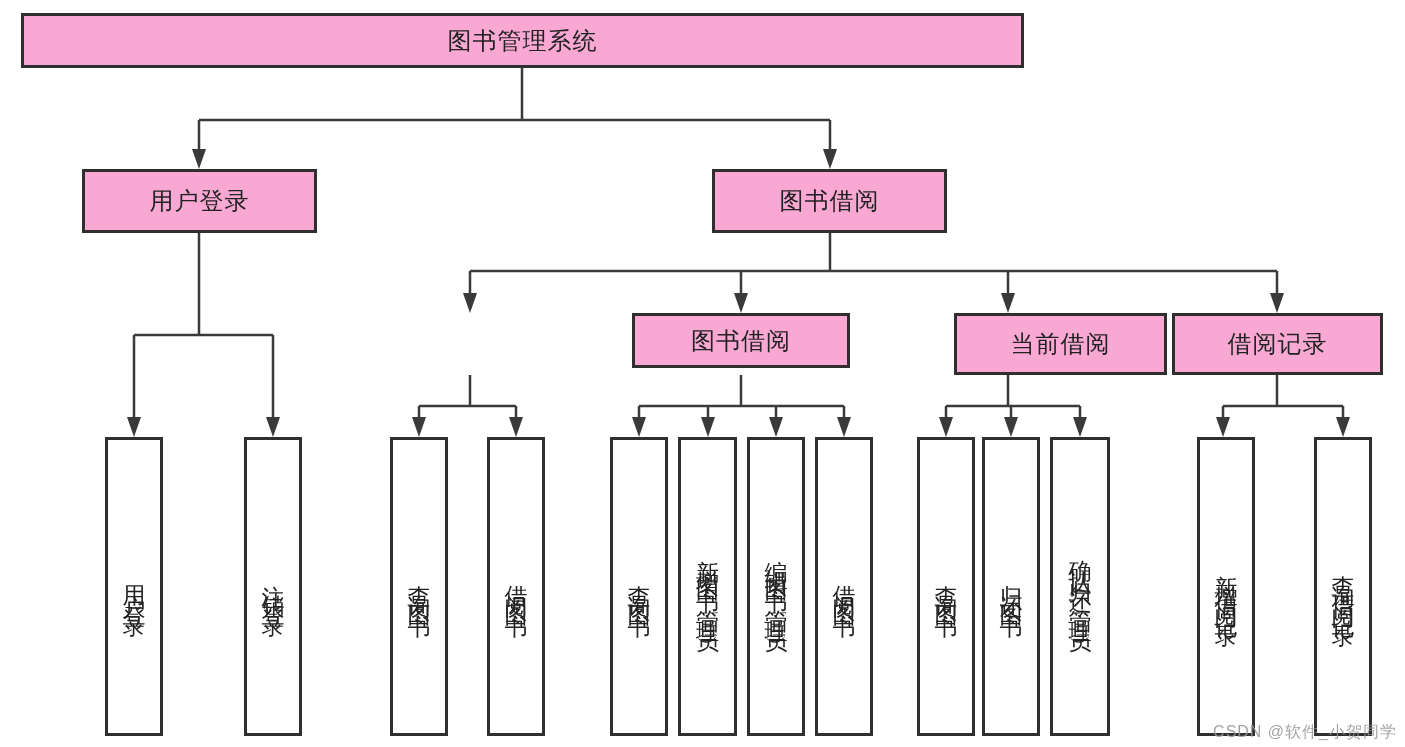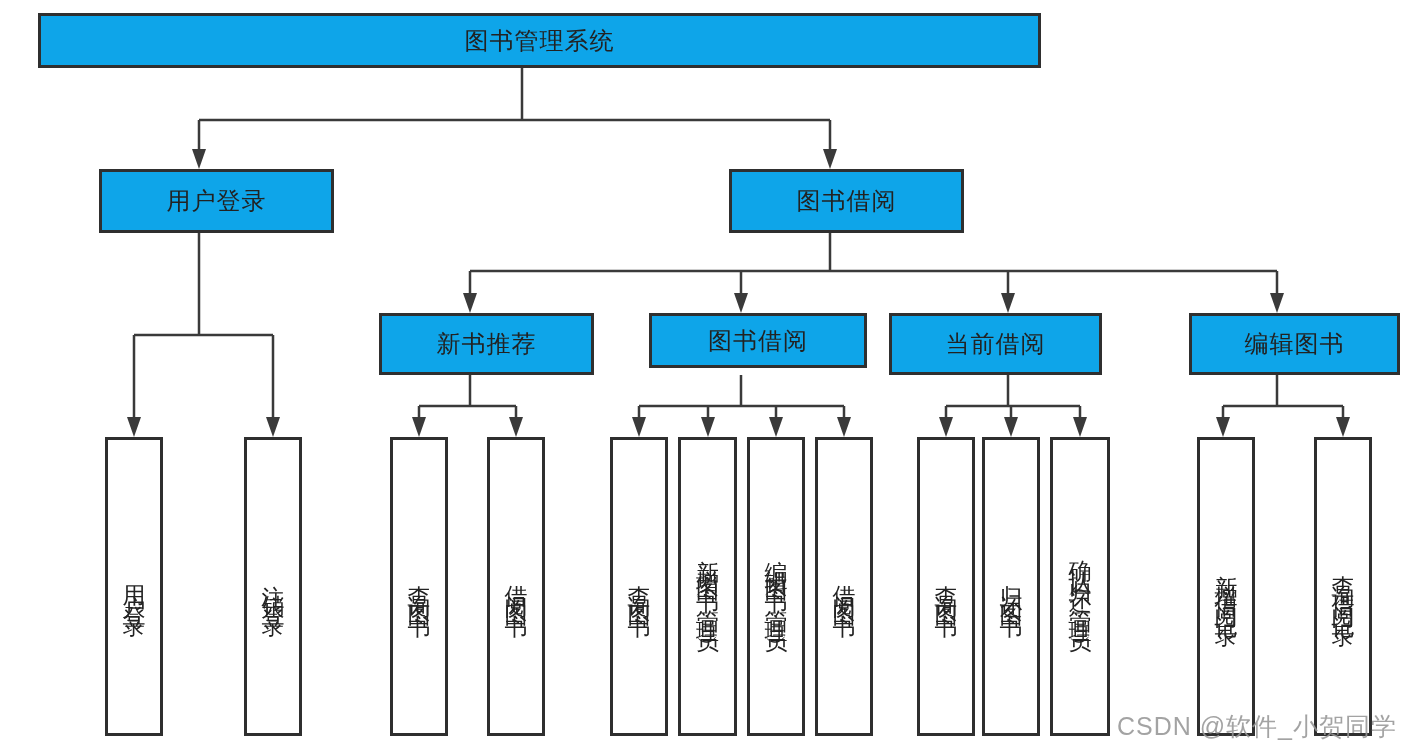--- a/index.html
+++ b/index.html
@@ -7,39 +7,39 @@
     width: 1405px; height: 747px;
     position: relative;
     background: #ffffff;
     font-family: "Liberation Sans", "DejaVu Sans", sans-serif;
     overflow: hidden;
   }
   .stage { position: absolute; left: 0; top: 0; width: 1405px; height: 747px; }
   svg.connectors { position: absolute; left: 0; top: 0; z-index: 1; }
   .hbox {
     position: absolute; box-sizing: border-box;
-    border: 3px solid #2f2f2f; background: #0ea5e9;
+    border: 3px solid #2f2f2f; background: #f9a8d4;
     display: flex; align-items: center; justify-content: center;
     font-size: 24px; letter-spacing: 1px; color: #222222;
-    z-index: 2; white-space: nowrap; margin-left: 17px;
+    z-index: 2; white-space: nowrap;
   }
   .leaf {
     position: absolute; top: 437px; height: 299px; box-sizing: border-box;
     border: 3px solid #2f2f2f; background: #ffffff;
     display: flex; align-items: center; justify-content: center;
     z-index: 2; overflow: hidden;
   }
   .vtext {
     writing-mode: vertical-rl; text-orientation: mixed;
     font-size: 23px; letter-spacing: 10px; line-height: 1;
     color: #222222; white-space: nowrap;
   }
   .watermark {
     position: absolute; right: 8px; bottom: 4px;
-    font-size: 25px; letter-spacing: 1px;
+    font-size: 16px; letter-spacing: 1px;
     color: rgba(150, 150, 150, 0.88);
     z-index: 3; white-space: nowrap;
   }
 </style>
 </head>
 <body>
 
 <div class="stage">
 
   <svg class="connectors" width="1405" height="747" viewBox="0 0 1405 747" aria-hidden="true">
@@ -80,24 +80,23 @@
       <polygon points="1216,417 1230,417 1223,437"></polygon>
       <polygon points="1336,417 1350,417 1343,437"></polygon>
     </g>
   </svg>
 
   <div class="hbox" style="left:21px; top:13px; width:1003px; height:55px;">图书管理系统</div>
 
   <div class="hbox" style="left:82px; top:169px; width:235px; height:64px;">用户登录</div>
   <div class="hbox" style="left:712px; top:169px; width:235px; height:64px;">图书借阅</div>
 
-  <div class="hbox" style="left:362px; top:313px; width:215px; height:62px;">新书推荐</div>
   <div class="hbox" style="left:632px; top:313px; width:218px; height:55px;">图书借阅</div>
-  <div class="hbox" style="left:872px; top:313px; width:213px; height:62px;">当前借阅</div>
-  <div class="hbox" style="left:1172px; top:313px; width:211px; height:62px;">编辑图书</div>
+  <div class="hbox" style="left:954px; top:313px; width:213px; height:62px;">当前借阅</div>
+  <div class="hbox" style="left:1172px; top:313px; width:211px; height:62px;">借阅记录</div>
 
   <div class="leaf" style="left:105px; width:58px;">
     <span class="vtext">用户登录</span>
   </div>
   <div class="leaf" style="left:244px; width:58px;">
     <span class="vtext">注销登录</span>
   </div>
 
   <div class="leaf" style="left:390px; width:58px;">
     <span class="vtext">查询图书</span>

